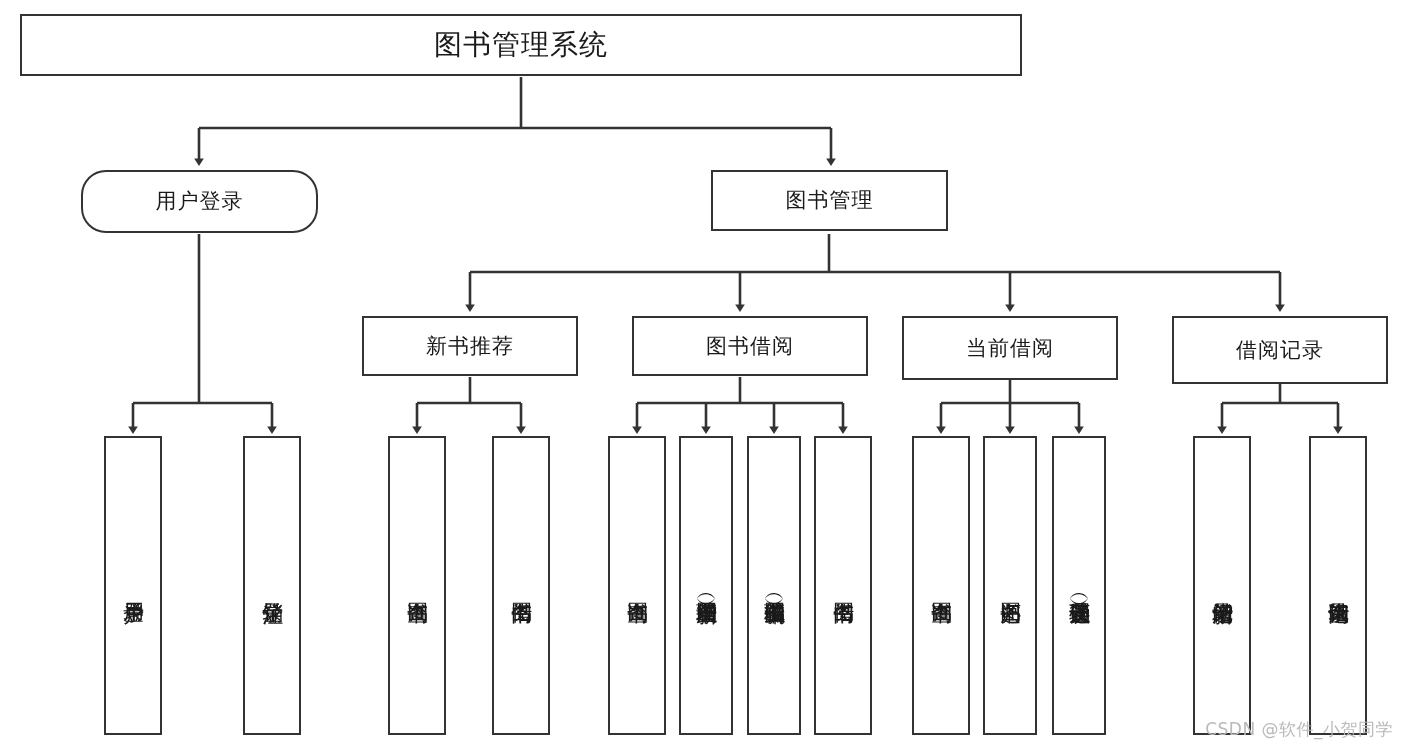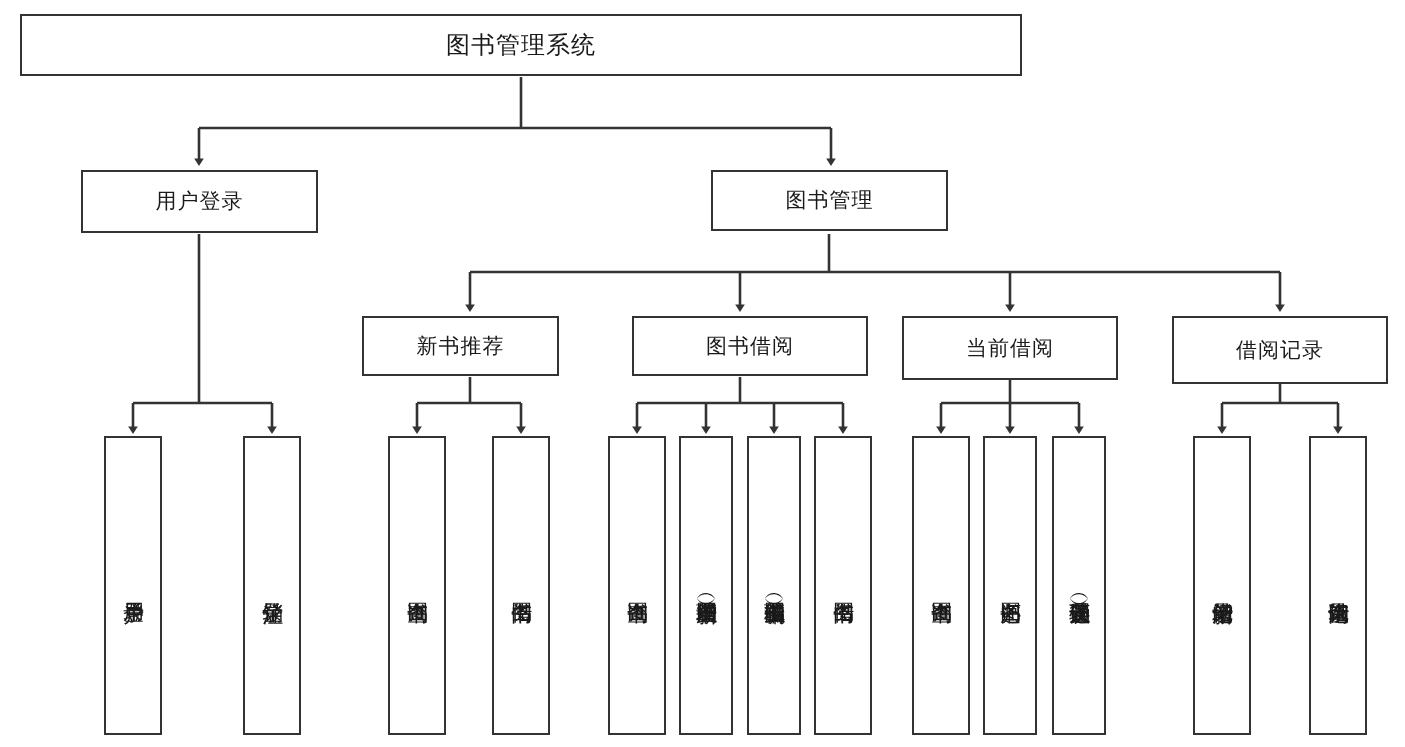--- a/index.html
+++ b/index.html
@@ -44,21 +44,21 @@
     padding:6px 0;
   }
   .node.leaf .vtext{
     writing-mode:vertical-rl;
     text-orientation:upright;
     white-space:nowrap;
     display:block;
     max-height:100%;
   }
   .node.root{
-    font-size:24px;
+    font-size:28px;
   }
   #watermark{
     position:absolute;
     right:12px;
     bottom:6px;
     font-size:17px;
     color:#b9b9b9;
     letter-spacing:0.5px;
     white-space:nowrap;
     z-index:5;
@@ -115,24 +115,24 @@
 
       <path d="M1280,377 L1280,403"></path>
       <path d="M1222,403 L1338,403"></path>
       <path d="M1222,403 L1222,430" marker-end="url(#arrow)"></path>
       <path d="M1338,403 L1338,430" marker-end="url(#arrow)"></path>
     </g>
   </svg>
 
   <div class="node h root" style="left:20px;top:14px;width:1002px;height:62px;">图书管理系统</div>
 
-  <div class="node h" style="left:81px;top:170px;width:237px;height:63px;">用户登录</div>
+  <div class="node h" style="left:81px;top:170px;width:237px;height:63px;border-radius:25px;">用户登录</div>
   <div class="node h" style="left:711px;top:170px;width:237px;height:61px;">图书管理</div>
 
-  <div class="node h" style="left:362px;top:316px;width:197px;height:60px;">新书推荐</div>
+  <div class="node h" style="left:362px;top:316px;width:216px;height:60px;">新书推荐</div>
   <div class="node h" style="left:632px;top:316px;width:236px;height:60px;">图书借阅</div>
   <div class="node h" style="left:902px;top:316px;width:216px;height:64px;">当前借阅</div>
   <div class="node h" style="left:1172px;top:316px;width:216px;height:68px;">借阅记录</div>
 
   <div class="node leaf" style="left:104px;top:436px;width:58px;height:299px;">
     <span class="vtext">用户登录</span>
   </div>
   <div class="node leaf" style="left:243px;top:436px;width:58px;height:299px;">
     <span class="vtext">注销登录</span>
   </div>
@@ -167,14 +167,15 @@
     <span class="vtext">确认归还（管理员）</span>
   </div>
 
   <div class="node leaf" style="left:1193px;top:436px;width:58px;height:299px;">
     <span class="vtext">新增借阅记录</span>
   </div>
   <div class="node leaf" style="left:1309px;top:436px;width:58px;height:299px;">
     <span class="vtext">查询借阅记录</span>
   </div>
 
+  <div id="watermark">CSDN @软件_小贺同学</div>
 
 </div>
 
 </body></html>

